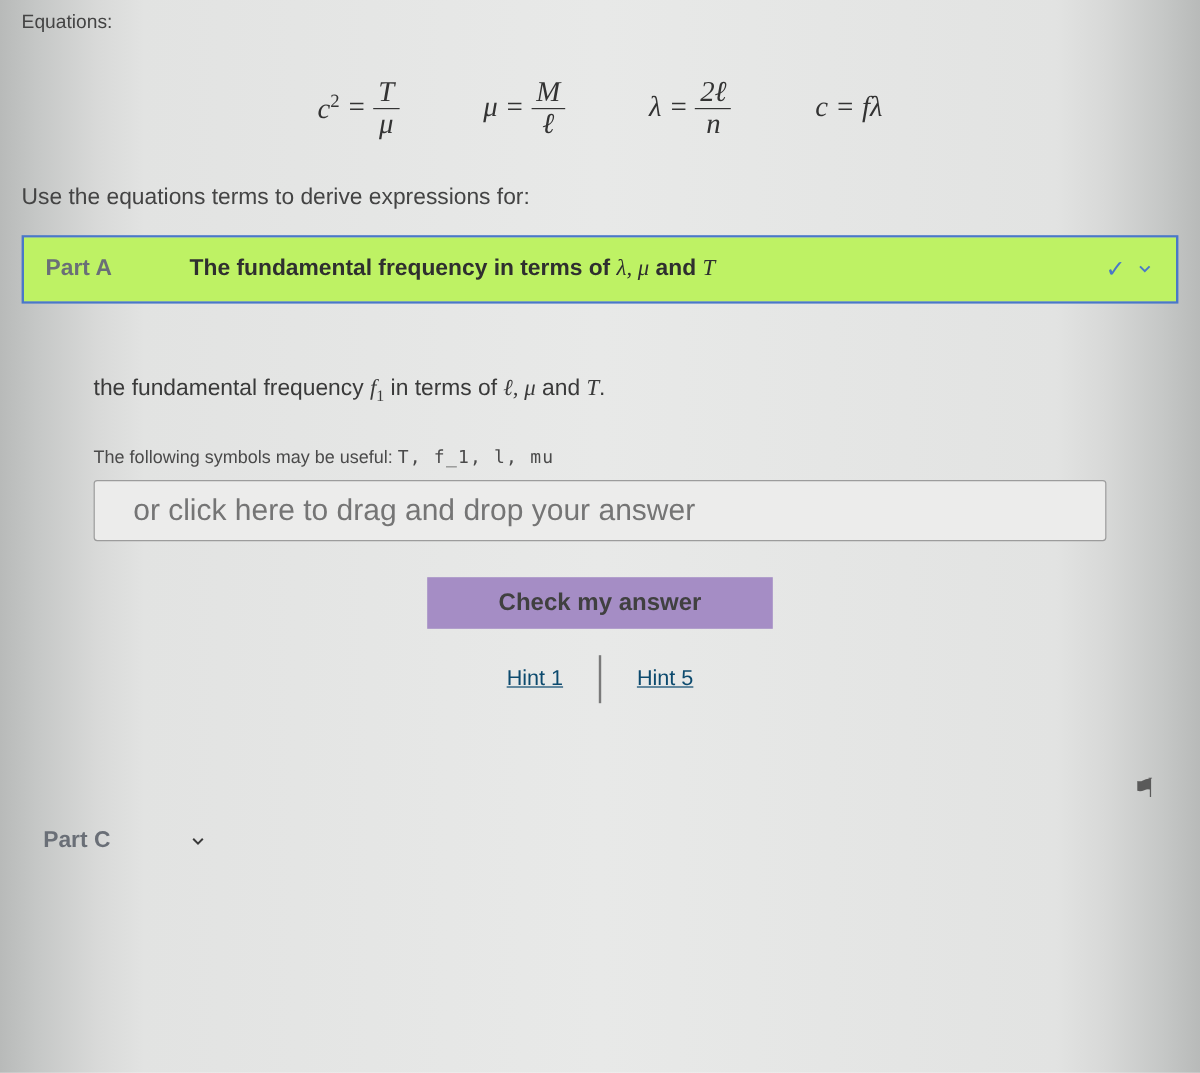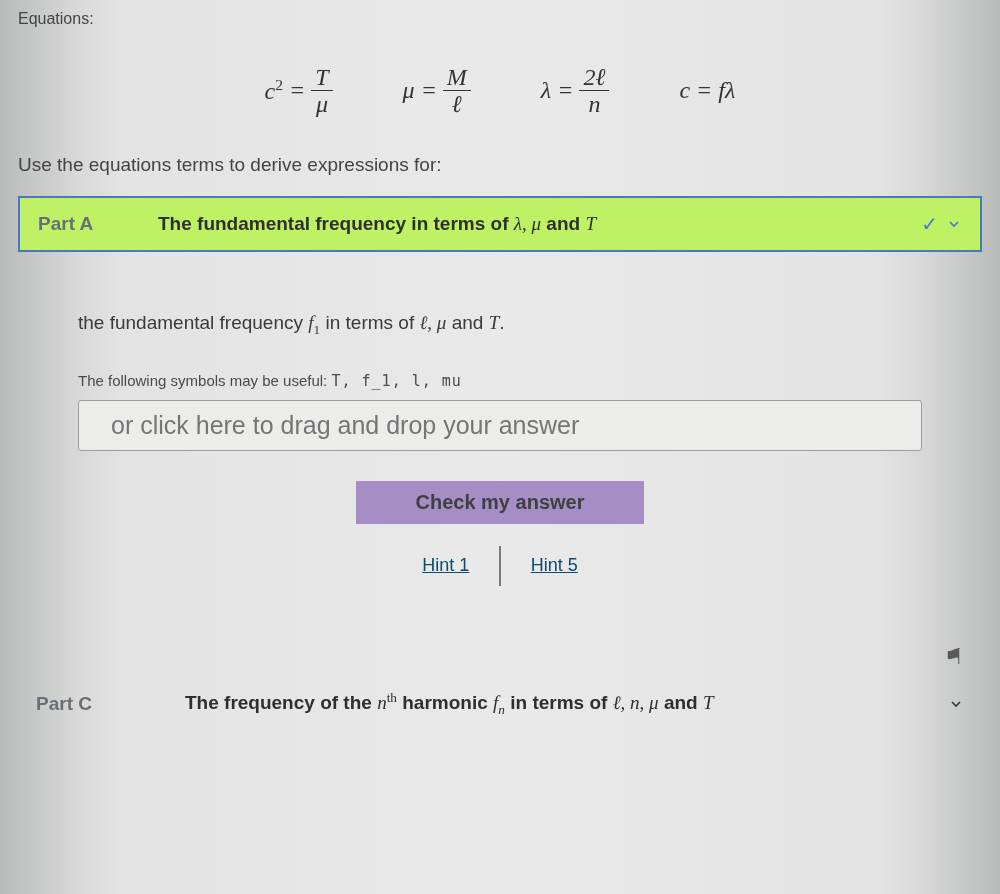--- a/index.html
+++ b/index.html
@@ -200,21 +200,18 @@
     </div>
   </div>
 
   <div class="flag-area">
     <span class="flag-icon">⚑</span>
   </div>
 </div>
 
 <div class="part-bar" style="background:transparent;gap:29px;">
   <span class="label">Part C</span>
-  <span class="title">
-    <span>The frequency of the </span><span class="math"><span>n</span><span style="font-size:0.7em;vertical-align:super;font-style:normal;">th</span></span><span> harmonic </span><span class="math"><span>f</span><span style="font-size:0.7em;vertical-align:sub;">n</span></span><span> in terms of </span><span class="math">ℓ, n, μ</span><span> and </span><span class="math">T</span>
-  </span>
   <span class="icons">
     <svg class="chev" viewBox="0 0 24 24">
         <path d="M6 9l6 6 6-6" fill="none" stroke="#3a3a3a" stroke-width="2.5"></path>
       </svg>
   </span>
 </div>
 
 </body></html>

